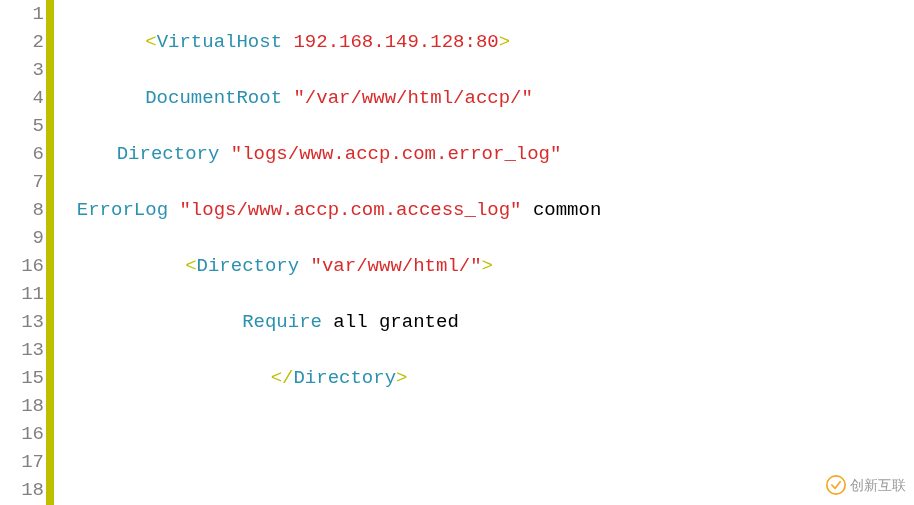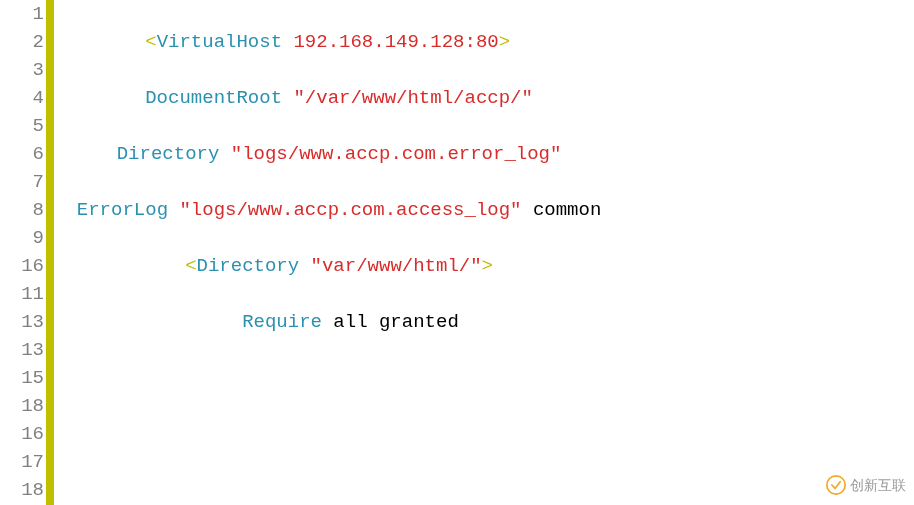--- a/index.html
+++ b/index.html
@@ -91,20 +91,21 @@
 
   <div class="margin-bar"></div>
 
   <div class="code">
 <div><span class="t-angle">&lt;</span><span class="t-tag">VirtualHost </span><span class="t-attr">192.168.149.128:80</span><span class="t-angle">&gt;</span></div>
 <div><span>  </span><span class="t-tag">DocumentRoot </span><span class="t-attr">"/var/www/html/accp/"</span></div>
 <div><span>  </span><span class="t-tag">Directory </span><span class="t-attr">"logs/www.accp.com.error_log"</span></div>
 <div><span>  </span><span class="t-tag">ErrorLog </span><span class="t-attr">"logs/www.accp.com.access_log"</span><span class="t-black"> common</span></div>
 <div><span>  </span><span class="t-angle">&lt;</span><span class="t-tag">Directory </span><span class="t-attr">"var/www/html/"</span><span class="t-angle">&gt;</span></div>
 <div><span>    </span><span class="t-tag">Require </span><span class="t-black">all granted</span></div>
+<div><span>  </span><span class="t-angle">&lt;/</span><span class="t-tag">Directory</span><span class="t-angle">&gt;</span></div>
 <div> </div>
 
 
 
 
 
 
 
 
 

